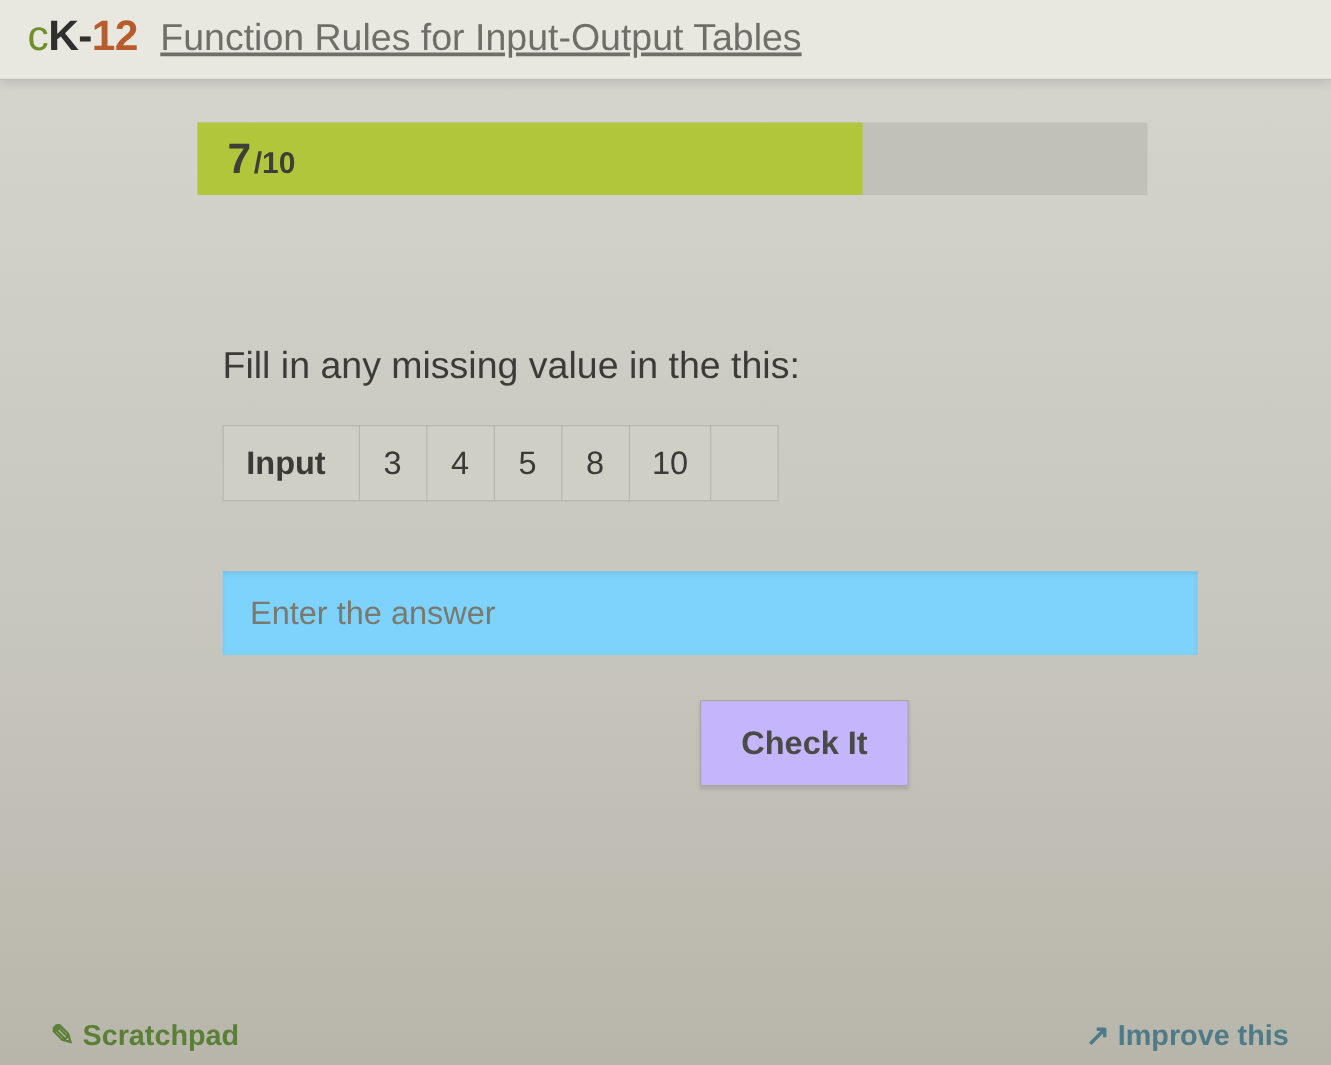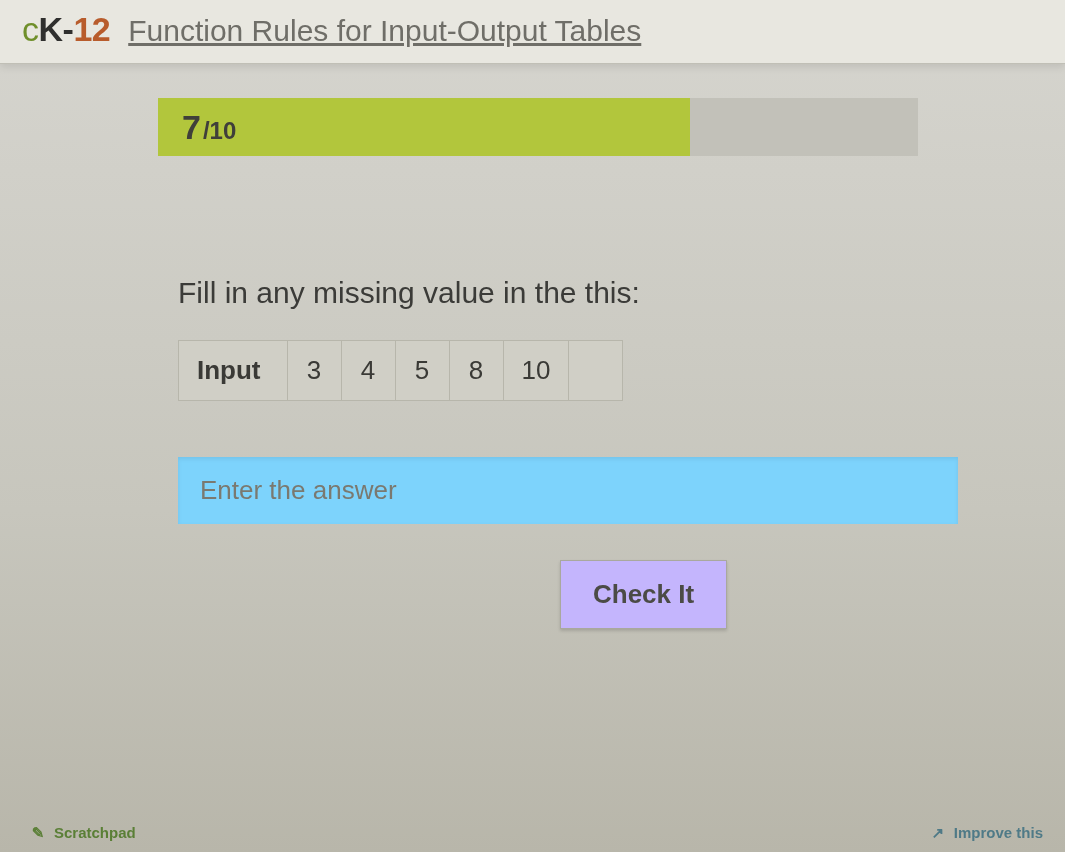--- a/index.html
+++ b/index.html
@@ -79,25 +79,25 @@
     font-weight: 600;
     color: #4b4b46;
     background: #c4b5fd;
     border: 1px solid #a9a89e;
     box-shadow: 0 2px 3px rgba(0,0,0,0.15);
     cursor: pointer;
   }
   .footer {
     position: absolute;
     bottom: 10px; left: 0; right: 0;
-    padding: 0 28px;
+    padding: 0 40px;
     display: flex;
     justify-content: space-between;
     align-items: center;
-    font-size: 15px;
+    font-size: 23px;
     color: #5a7f36;
     font-weight: 600;
   }
   .footer .icon {
     display: inline-block; width: 20px; text-align: center; margin-right: 6px;
   }
   .improve { color: #4f7a87; margin-right: -6px; }
 </style>
 </head>
 <body>

